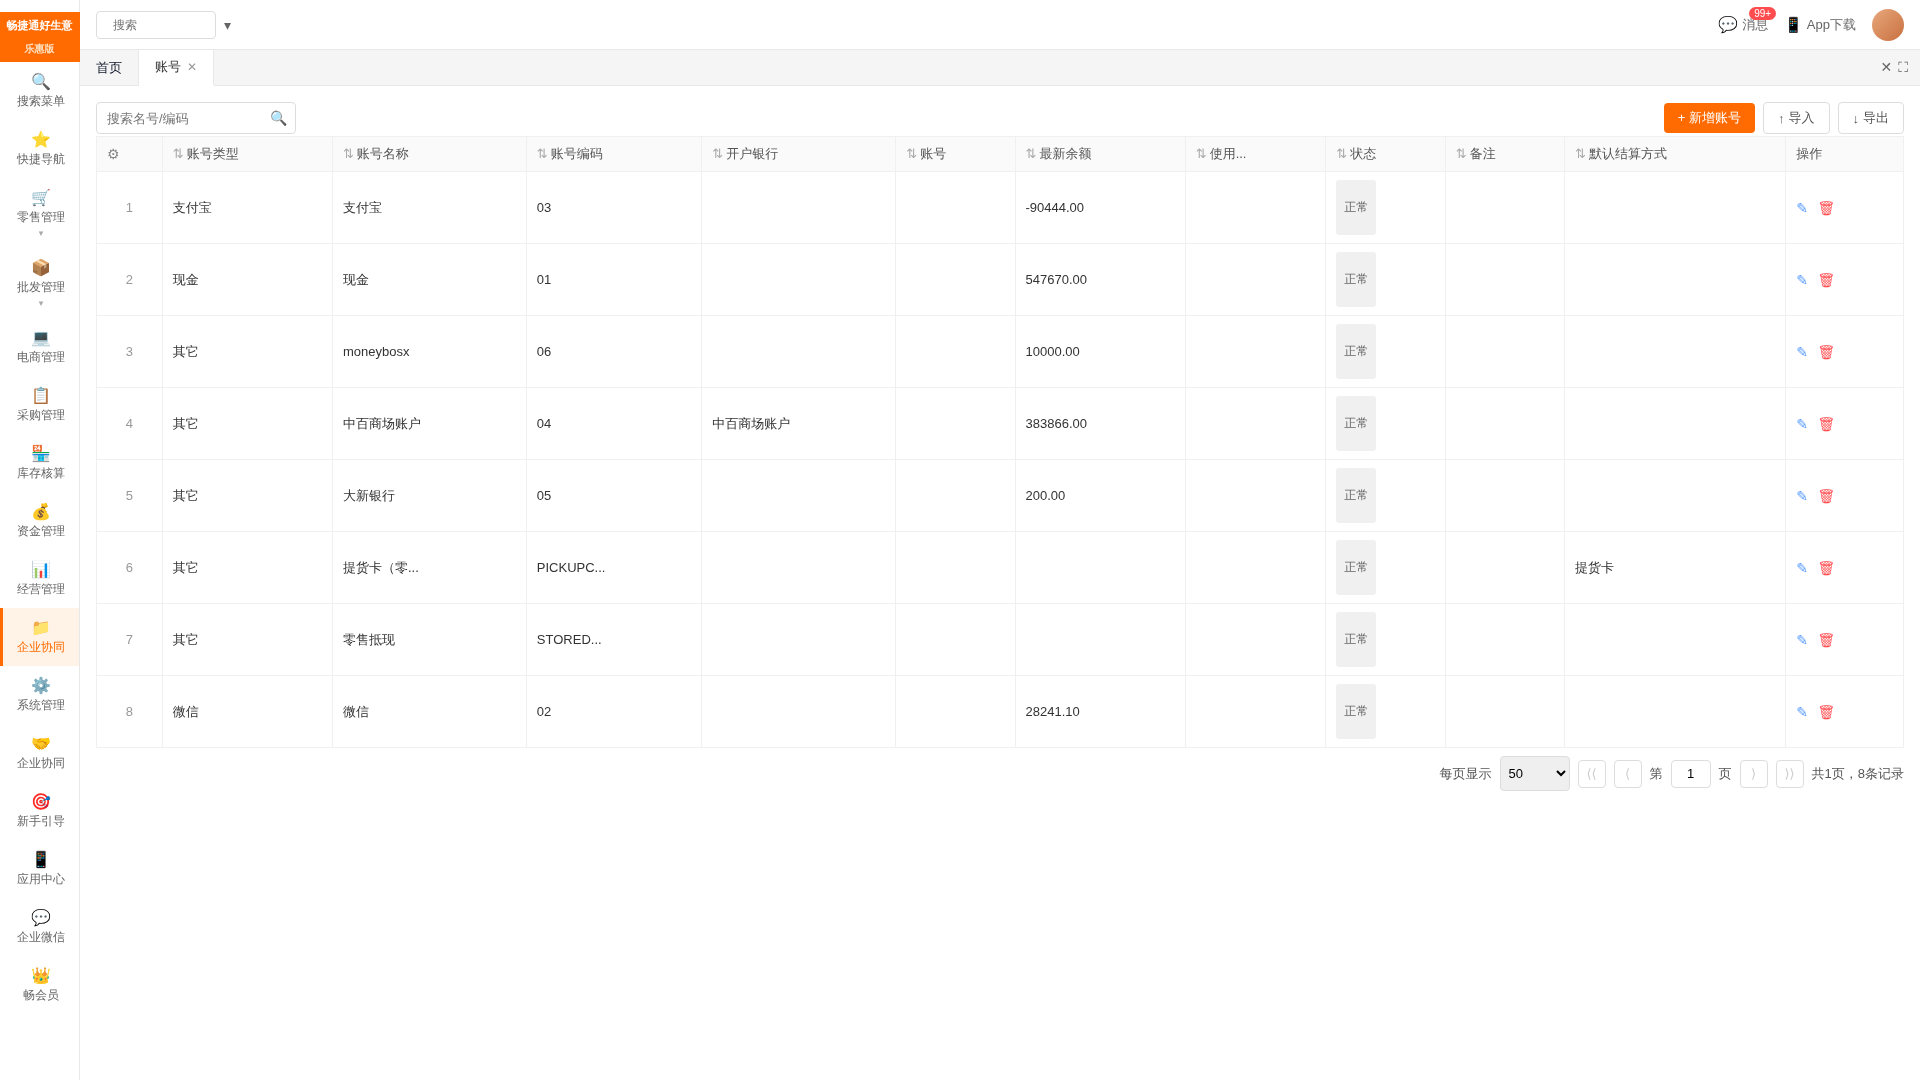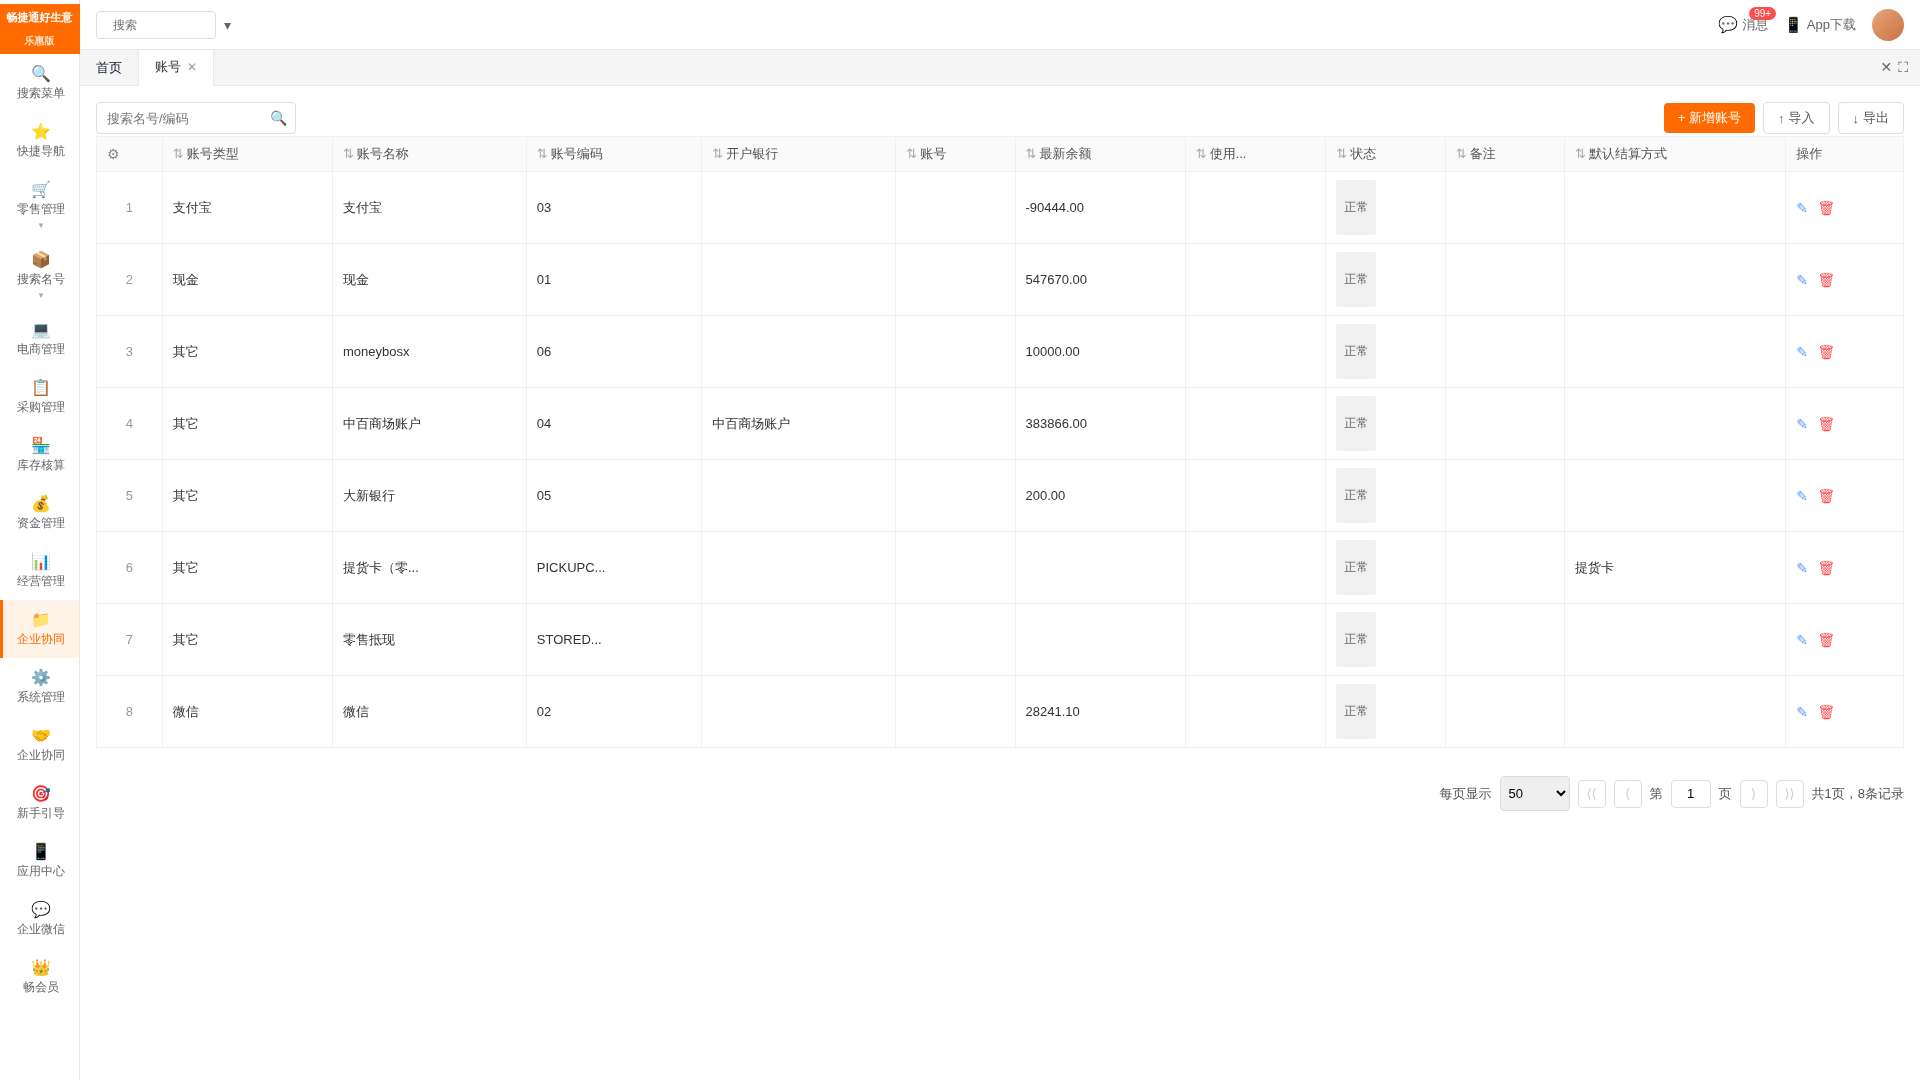--- a/index.html
+++ b/index.html
@@ -5,21 +5,21 @@
     * { box-sizing: border-box; margin: 0; padding: 0; }
     body { font-family: "Microsoft YaHei", "PingFang SC", sans-serif; font-size: 13px; background: #f0f2f5; display: flex; height: 1080px; overflow: hidden; }
 
     
     .sidebar {
       width: 80px;
       background: #fff;
       display: flex;
       flex-direction: column;
       align-items: center;
-      padding-top: 4px;
+      padding-top: 12px;
       border-right: 1px solid #e8e8e8;
       flex-shrink: 0;
     }
     .sidebar-logo {
       width: 80px;
       height: 50px;
       background: #ff6b00;
       display: flex;
       align-items: center;
       justify-content: center;
@@ -177,21 +177,21 @@
 
     .action-edit { color: #5599ff; cursor: pointer; font-size: 14px; margin-right: 6px; }
     .action-delete { color: #ff4d4f; cursor: pointer; font-size: 14px; }
 
     
     .pagination {
       display: flex;
       align-items: center;
       justify-content: flex-end;
       gap: 8px;
-      margin-top: 28px;
+      margin-top: 8px;
       font-size: 13px;
       color: #555;
     }
     .page-size-select {
       width: 70px;
       height: 35px;
       border: 1px solid #ddd;
       border-radius: 4px;
       padding: 0 4px;
       font-size: 13px;
@@ -240,21 +240,21 @@
     <span>快捷导航</span>
 
   </div>
       <div class="sidebar-item">
     <span class="icon">🛒</span>
     <span>零售管理</span>
     <span style="font-size:9px;color:#aaa;">▾</span>
   </div>
       <div class="sidebar-item">
     <span class="icon">📦</span>
-    <span>搜索名号</span>
+    <span>批发管理</span>
     <span style="font-size:9px;color:#aaa;">▾</span>
   </div>
       <div class="sidebar-item">
     <span class="icon">💻</span>
     <span>电商管理</span>
 
   </div>
       <div class="sidebar-item">
     <span class="icon">📋</span>
     <span>采购管理</span>

